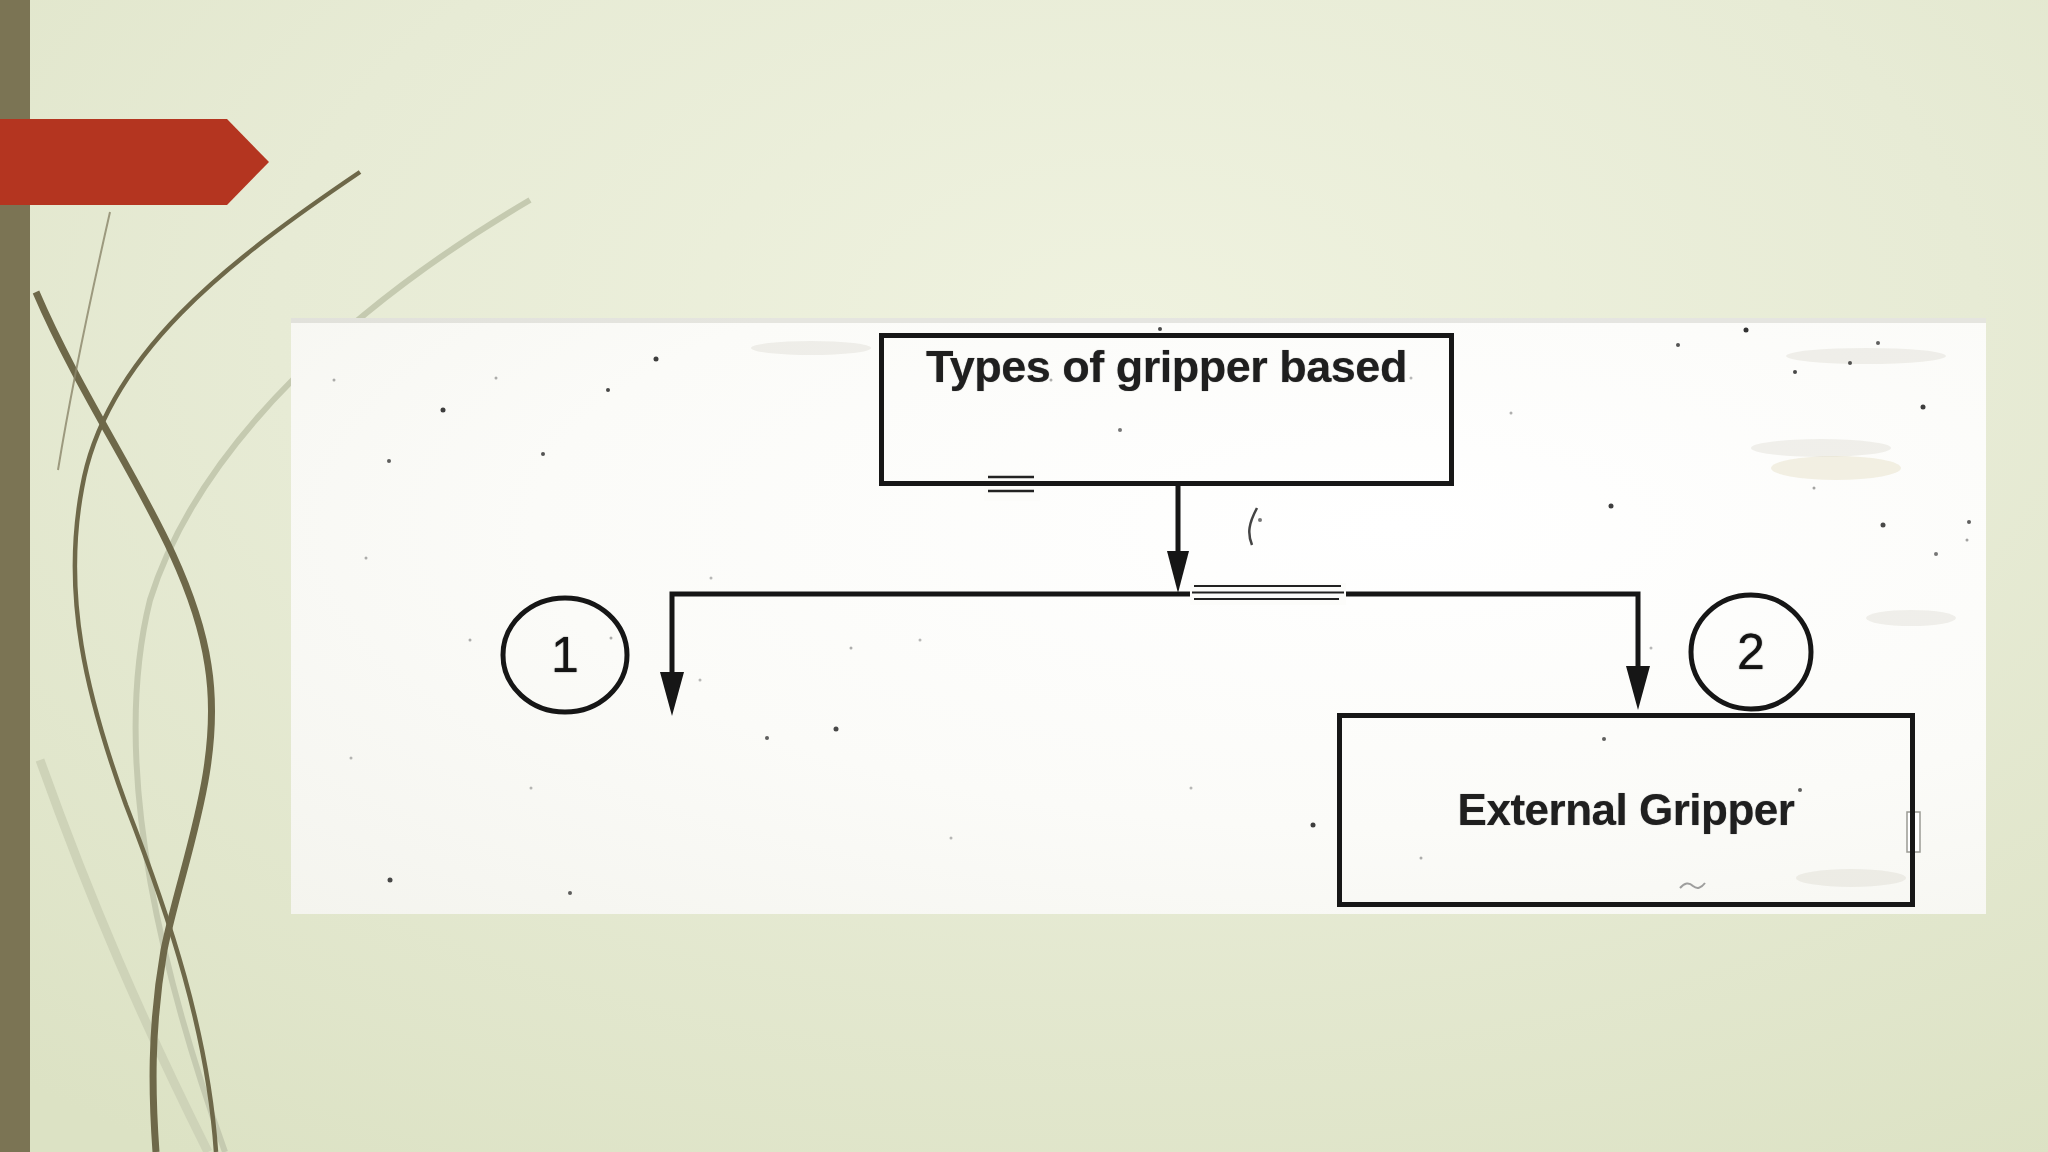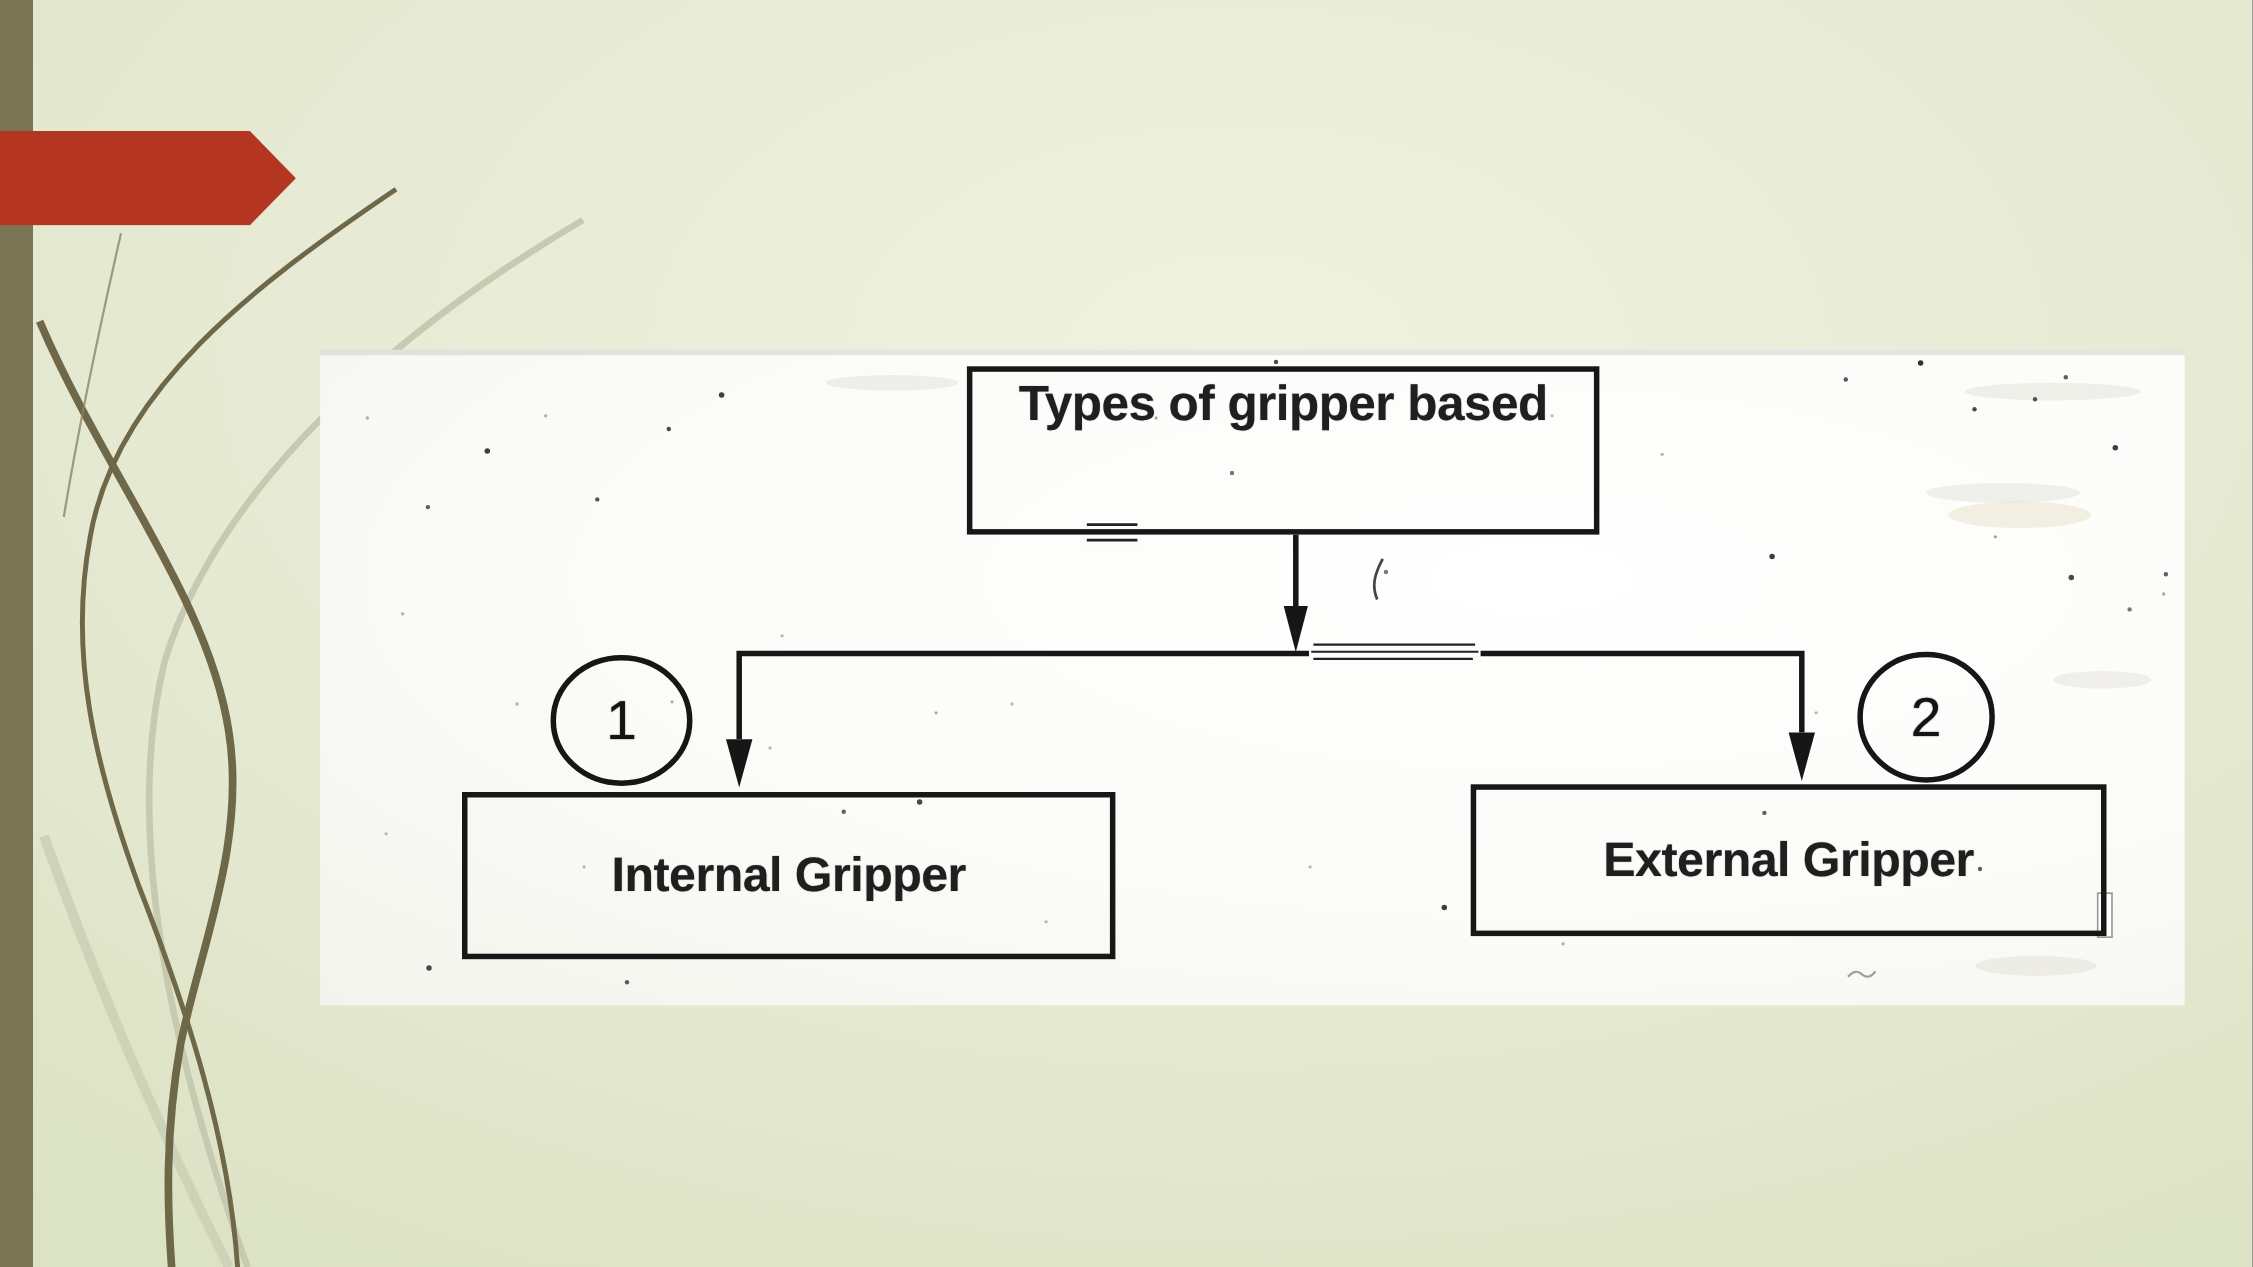--- a/index.html
+++ b/index.html
@@ -25,21 +25,21 @@
   }
   .panel-top-smear{position:absolute;left:0;top:0;width:100%;height:5px;background:rgba(150,150,138,.22);}
   .dlines{position:absolute;left:0;top:0;width:1695px;height:596px;}
   .node{
     position:absolute;border:5px solid #171717;box-sizing:border-box;color:#1f1f1f;
     text-align:center;text-shadow:0 0 1px rgba(25,25,25,.55);letter-spacing:-0.5px;
   }
   .root{left:588px;top:15px;width:575px;height:153px;font-size:45px;line-height:58px;font-weight:700;padding-top:0;}
   .leaf{display:flex;align-items:center;justify-content:center;font-size:44px;font-weight:700;}
   .internal{left:129px;top:402px;width:594px;height:152px;}
-  .external{left:1046px;top:395px;width:578px;height:138px;}
+  .external{left:1046px;top:395px;width:578px;height:194px;}
   .badge{
     position:absolute;text-align:center;font-size:50px;font-weight:400;color:#141414;
     text-shadow:0 0 1.2px #141414;
   }
   .b1{left:212px;top:280px;width:124px;height:114px;line-height:114px;}
   .b2{left:1400px;top:277px;width:120px;height:114px;line-height:114px;}
 </style>
 </head>
 <body>
 
@@ -153,21 +153,18 @@
       <path d="M 1389 570 q 7 -8 13 -2 q 6 5 12 -3" stroke="#777777" stroke-width="2" fill="none" opacity=".7"></path>
     </svg>
 
     <div class="node root">
       <div>Types of gripper based</div>
     </div>
 
     <div class="badge b1">1</div>
     <div class="badge b2">2</div>
 
-    <div class="node leaf internal">
-      <span>Internal Gripper</span>
-    </div>
     <div class="node leaf external">
       <span>External Gripper</span>
     </div>
   </div>
 
 </div>
 
 </body></html>

